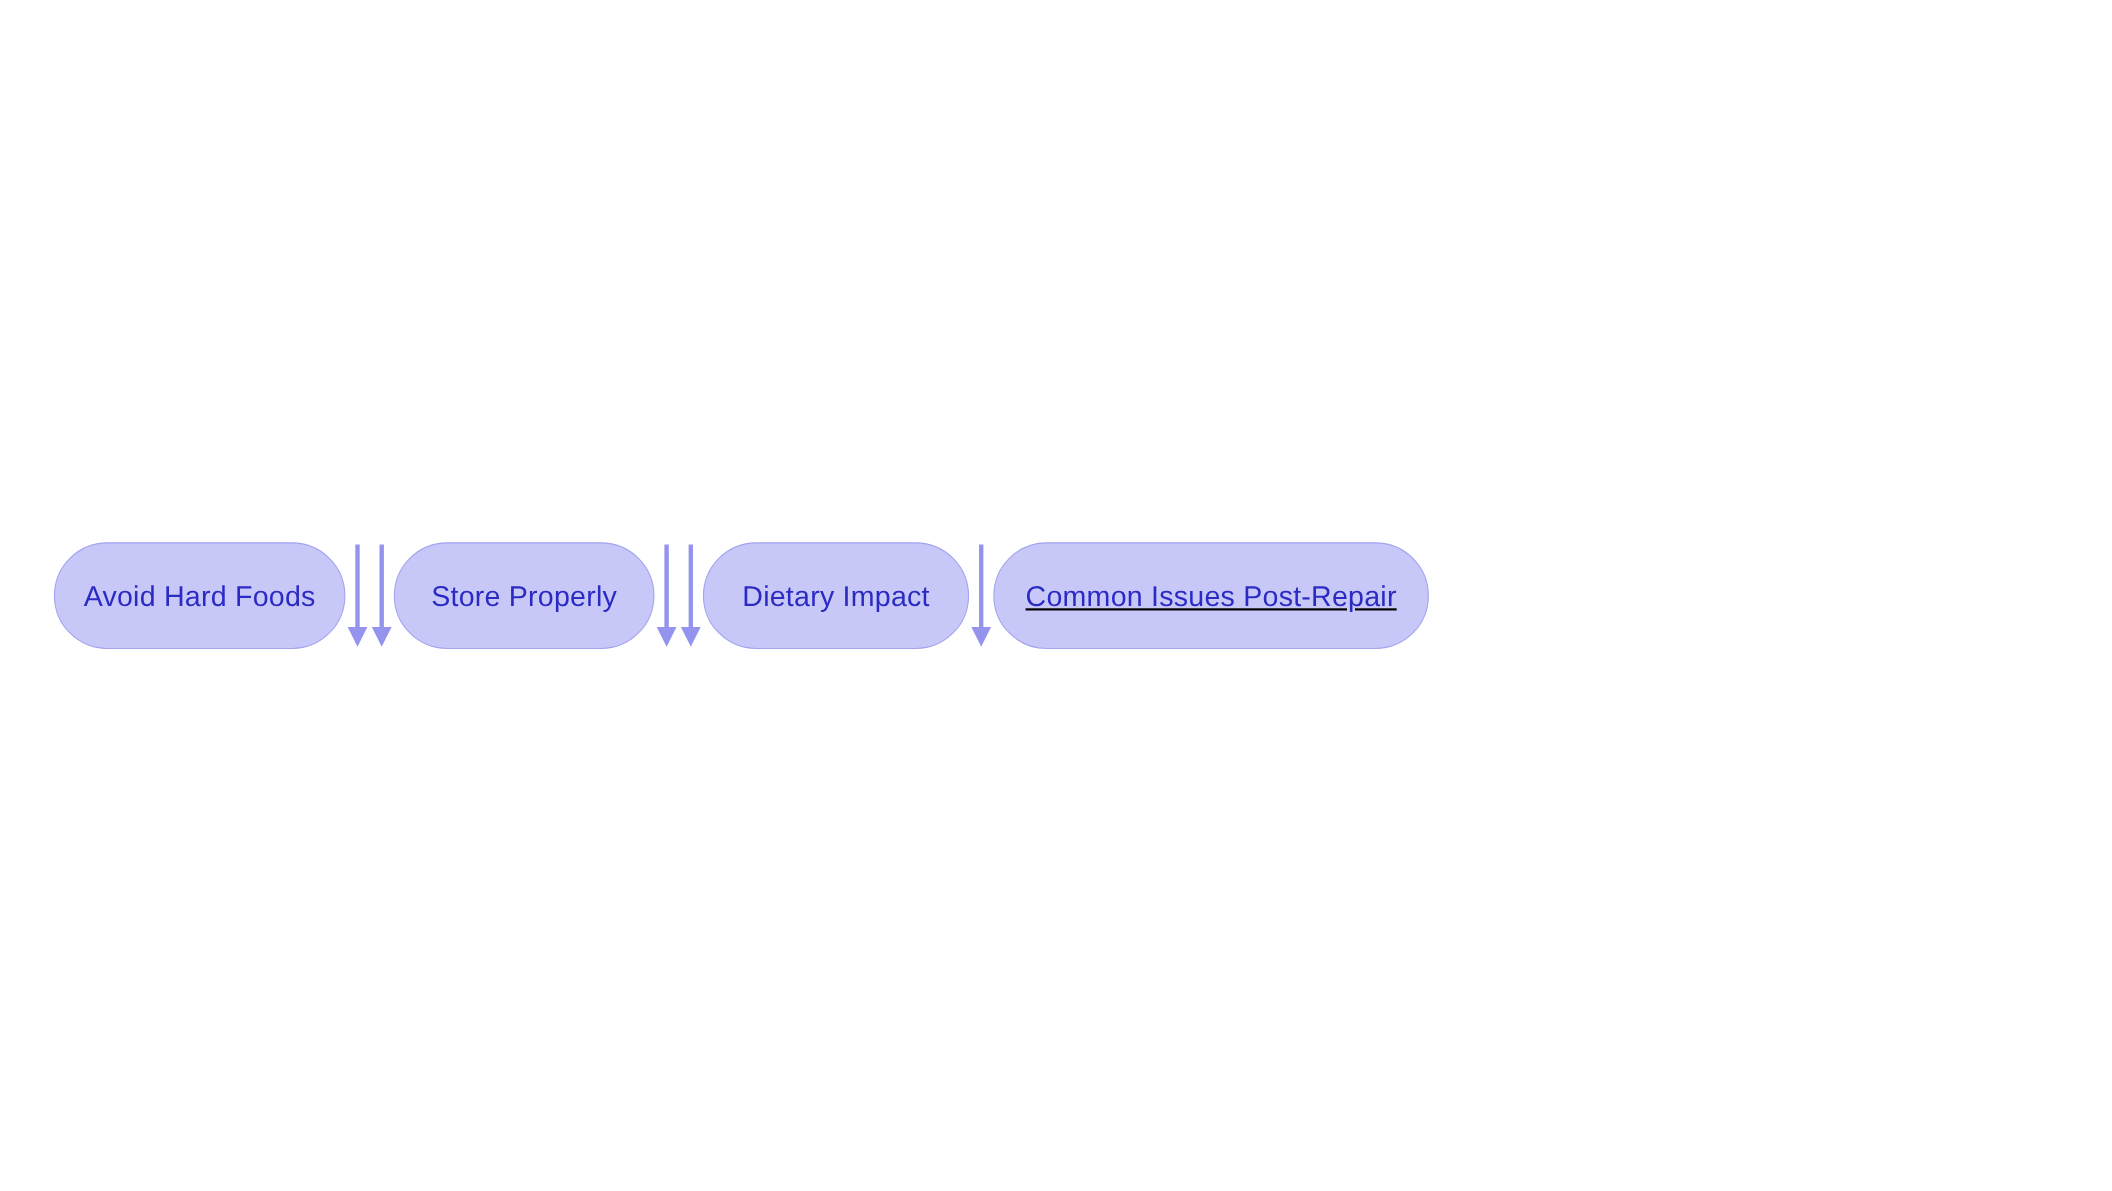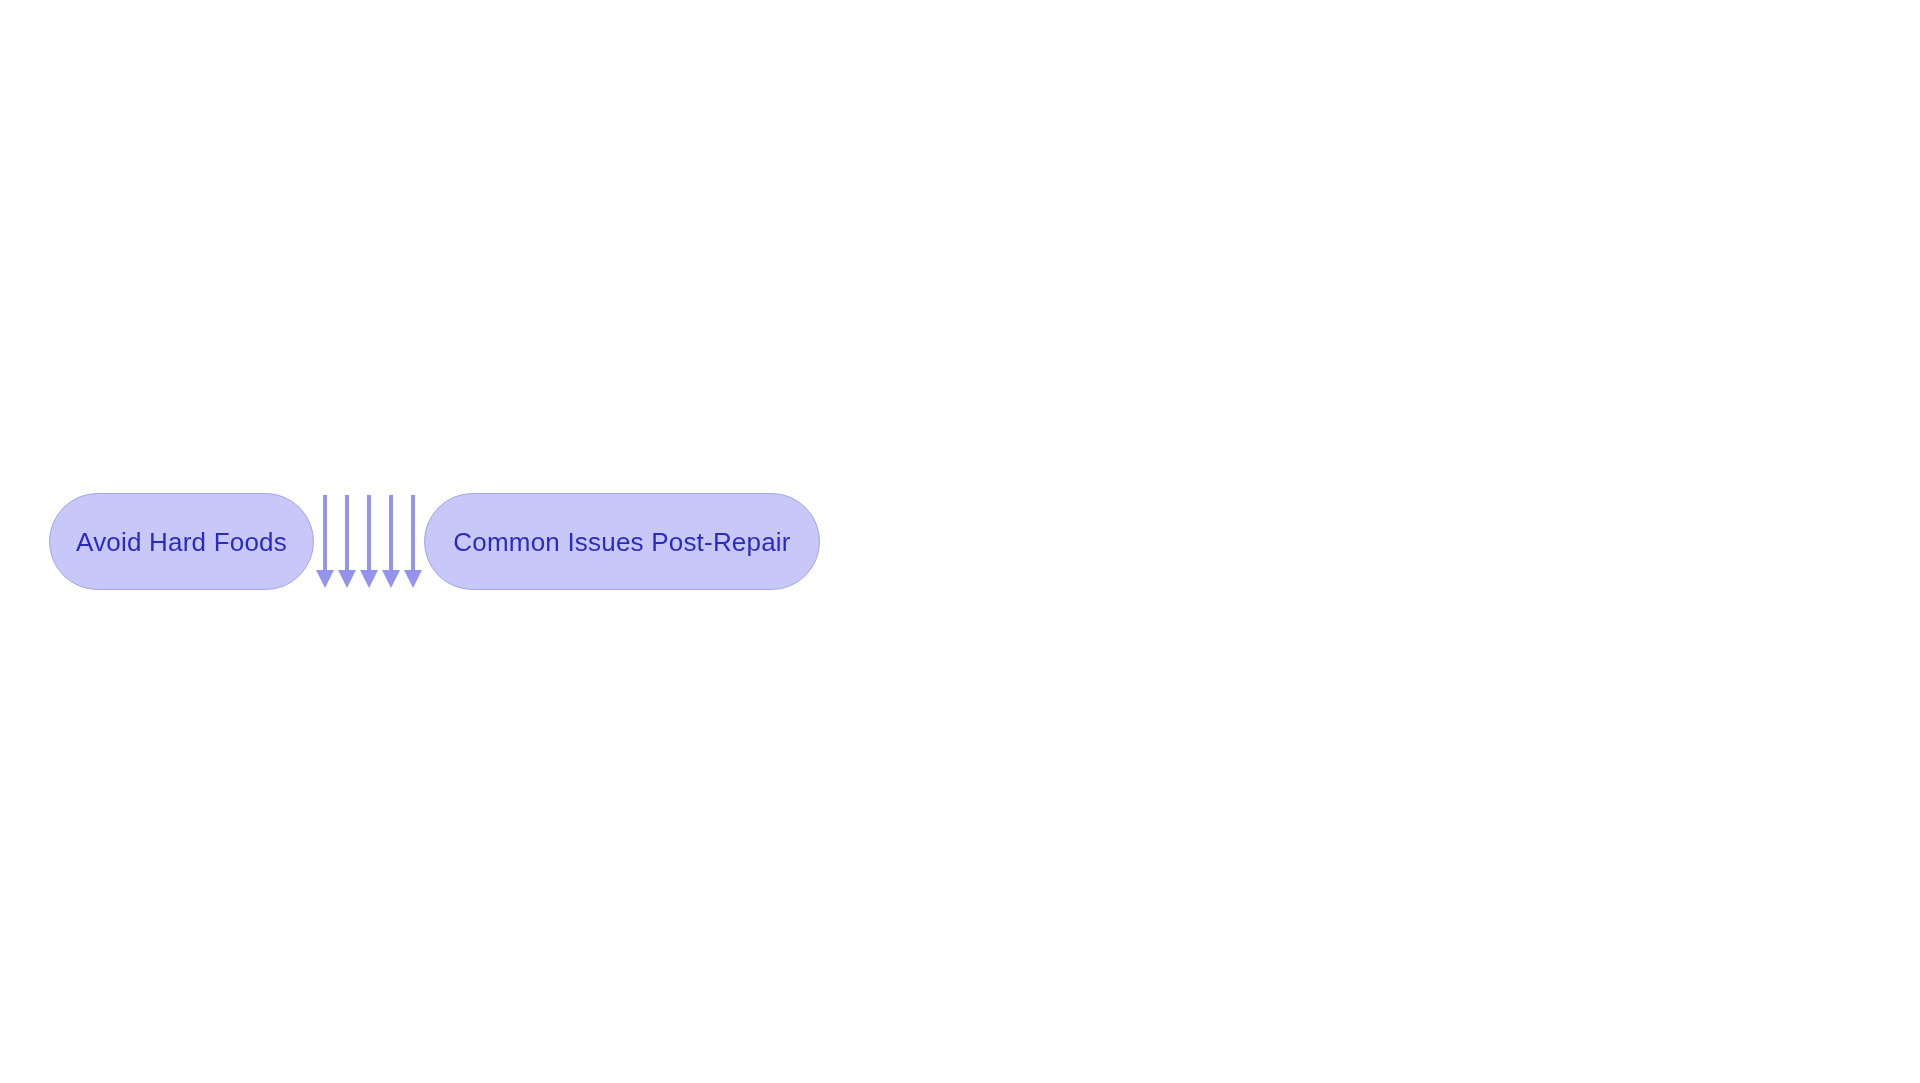--- a/index.html
+++ b/index.html
@@ -75,21 +75,21 @@
     border-left: 9px solid transparent;
     border-right: 9px solid transparent;
     border-top: 18px solid #9494ee;
   }
   
   .node.w1 { width: 265px; }
   .node.w2 { width: 265px; }
   .node.w3 { width: 237px; }
   .node.w4 { width: 298px; }
   .node.w5 { width: 242px; }
-  .node.w6 { width: 396px; }
+  .node.w6 { width: 396px; text-decoration: underline; }
   .spacer-top { height: 13px; flex: none; }
 </style>
 </head>
 <body>
 
 <div id="canvas">
   <div class="flow-column">
 
     <div class="spacer-top"></div>
 
@@ -101,32 +101,38 @@
       <div class="shaft"></div>
       <div class="head"></div>
     </div>
 
 
     <div class="connector">
       <div class="shaft"></div>
       <div class="head"></div>
     </div>
 
+    <div class="node w3">
+      <span class="node-label">Store Properly</span>
+    </div>
 
     <div class="connector">
       <div class="shaft"></div>
       <div class="head"></div>
     </div>
 
 
     <div class="connector">
       <div class="shaft"></div>
       <div class="head"></div>
     </div>
 
+    <div class="node w5">
+      <span class="node-label">Dietary Impact</span>
+    </div>
 
     <div class="connector">
       <div class="shaft"></div>
       <div class="head"></div>
     </div>
 
     <div class="node w6">
       <span class="node-label">Common Issues Post-Repair</span>
     </div>
 

